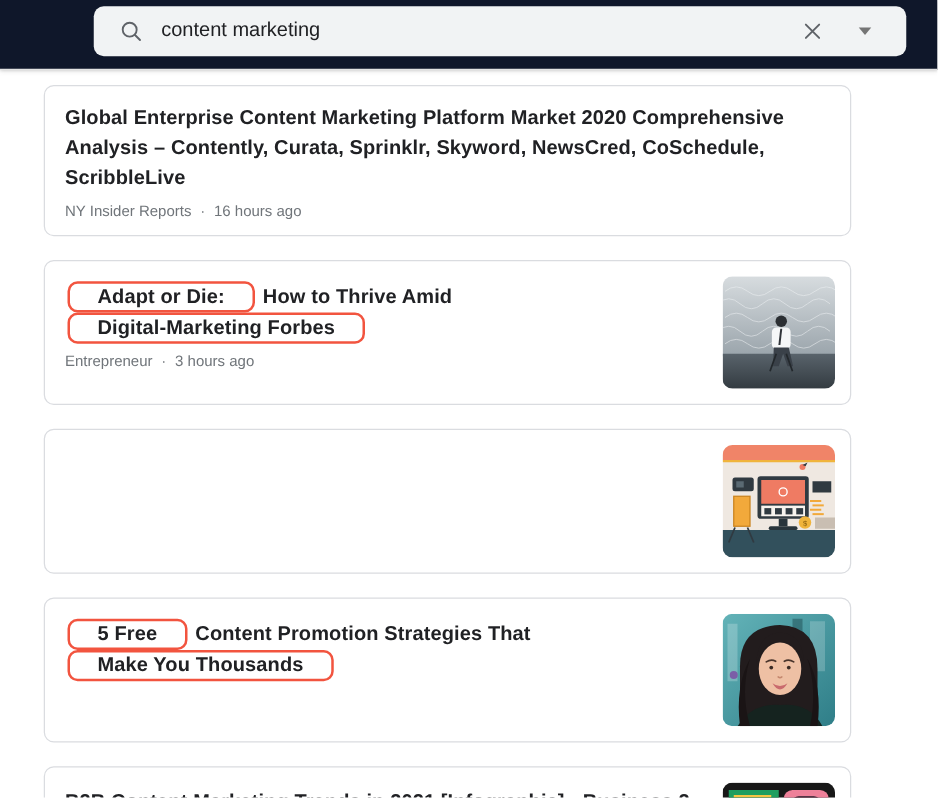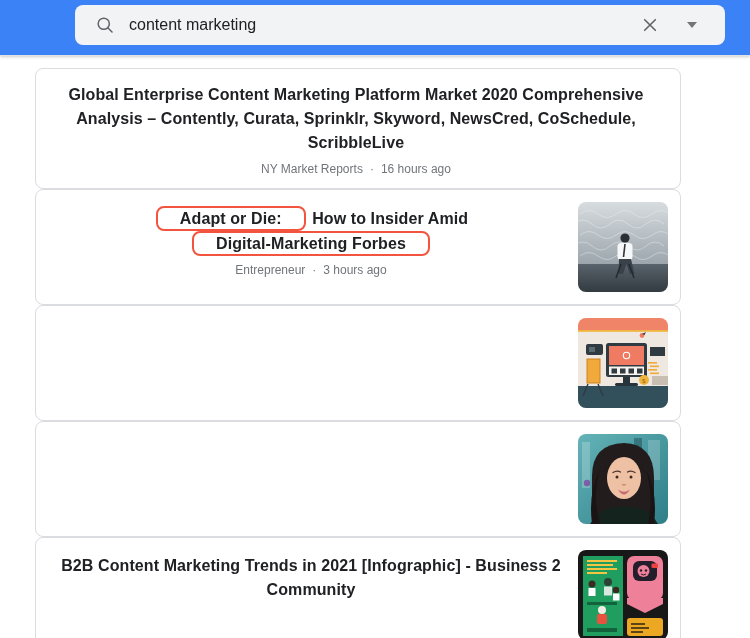--- a/index.html
+++ b/index.html
@@ -11,21 +11,21 @@
     --icon:#5f6368;
   }
   *{box-sizing:border-box;}
   html,body{margin:0;padding:0;}
   body{
     width:750px;height:638px;overflow:hidden;background:#fff;
     font-family:"Liberation Sans",sans-serif;position:relative;
   }
   
   .header{
-    height:56px;background:#3b82f6;position:relative;
+    height:56px;background:#0f172a;position:relative;
     border-bottom:1px solid #e3e3e3;
     box-shadow:0 1px 2px rgba(0,0,0,.12),0 2px 4px rgba(0,0,0,.06);
   }
   .searchbar{
     position:absolute;left:75px;top:5px;width:650px;height:40px;
     background:var(--search-bg);border-radius:8px;
     display:flex;align-items:center;
   }
   .search-icon-wrap{margin-left:20px;display:flex;align-items:center;}
   .search-input{
@@ -36,21 +36,21 @@
   .clear-btn{border:none;background:transparent;padding:0;margin:0 0 0 8px;
     display:flex;align-items:center;cursor:pointer;}
   .caret-btn{border:none;background:transparent;padding:0;margin:0 28px 0 26px;
     display:flex;align-items:center;cursor:pointer;}
   .caret{width:0;height:0;border-left:5px solid transparent;
     border-right:5px solid transparent;border-top:6px solid #757575;}
   
   .results{padding:12px 0 0 35px;}
   .card{
     width:646px;background:#fff;border:1px solid var(--border);border-radius:8px;
-    display:flex;padding:14px 12px 12px 16px;text-align:center;
+    margin-bottom:19px;display:flex;padding:14px 12px 12px 16px;
   }
   .card-text{flex:1;min-width:0;padding-right:8px;}
   .title{
     margin:0;font-size:16px;font-weight:700;color:var(--title);
     line-height:24px;letter-spacing:.1px;
   }
   .hl{
     display:inline-block;border:2.5px solid var(--hl);border-radius:8px;
     padding:0 22px;margin:0 2px;line-height:21px;
   }
@@ -85,28 +85,28 @@
     </button>
   </div>
 </div>
 
 <div class="results">
 
   <article class="card">
     <div class="card-text">
       <h3 class="title"><span>Global Enterprise Content Marketing Platform Market 2020 Comprehensive Analysis – Contently, Curata, Sprinklr, Skyword, NewsCred, CoSchedule, ScribbleLive</span></h3>
       <div class="meta">
-        <span>NY Market Reports</span><span class="dot">·</span><span>16 hours ago</span>
+        <span>NY Insider Reports</span><span class="dot">·</span><span>16 hours ago</span>
       </div>
     </div>
   </article>
 
   <article class="card card-tall">
     <div class="card-text">
-      <h3 class="title"><span class="hl">Adapt or Die:</span><span> How to Insider Amid </span><span class="hl">Digital-Marketing Forbes</span></h3>
+      <h3 class="title"><span class="hl">Adapt or Die:</span><span> How to Thrive Amid </span><span class="hl">Digital-Marketing Forbes</span></h3>
       <div class="meta">
         <span>Entrepreneur</span><span class="dot">·</span><span>3 hours ago</span>
       </div>
     </div>
     <div class="thumb">
       <svg width="90" height="90" viewBox="0 0 90 90">
         <defs>
           <linearGradient id="wallg" x1="0" y1="0" x2="0" y2="1">
             <stop offset="0" stop-color="#d7dcdf"></stop>
               <stop offset="1" stop-color="#9aa4ab"></stop>
@@ -172,20 +172,21 @@
         </g>
         <rect x="74" y="58" width="16" height="9" fill="#c9beb2"></rect>
         <circle cx="66" cy="62" r="5" fill="#f0b43c"></circle>
         <text x="66" y="64.5" font-size="6" text-anchor="middle" fill="#8a5f0e" font-family="Liberation Sans,sans-serif">$</text>
       </svg>
     </div>
   </article>
 
   <article class="card card-tall">
     <div class="card-text">
+      <h3 class="title"><span class="hl">5 Free</span><span> Content Promotion Strategies That </span><span class="hl">Make You Thousands</span></h3>
     </div>
     <div class="thumb">
       <svg width="90" height="90" viewBox="0 0 90 90">
         <defs>
           <linearGradient id="tealg" x1="0" y1="0" x2="1" y2="1">
             <stop offset="0" stop-color="#63b3b8"></stop>
               <stop offset="1" stop-color="#2f7e88"></stop>
           </linearGradient>
         </defs>
         <rect width="90" height="90" fill="url(#tealg)"></rect>

